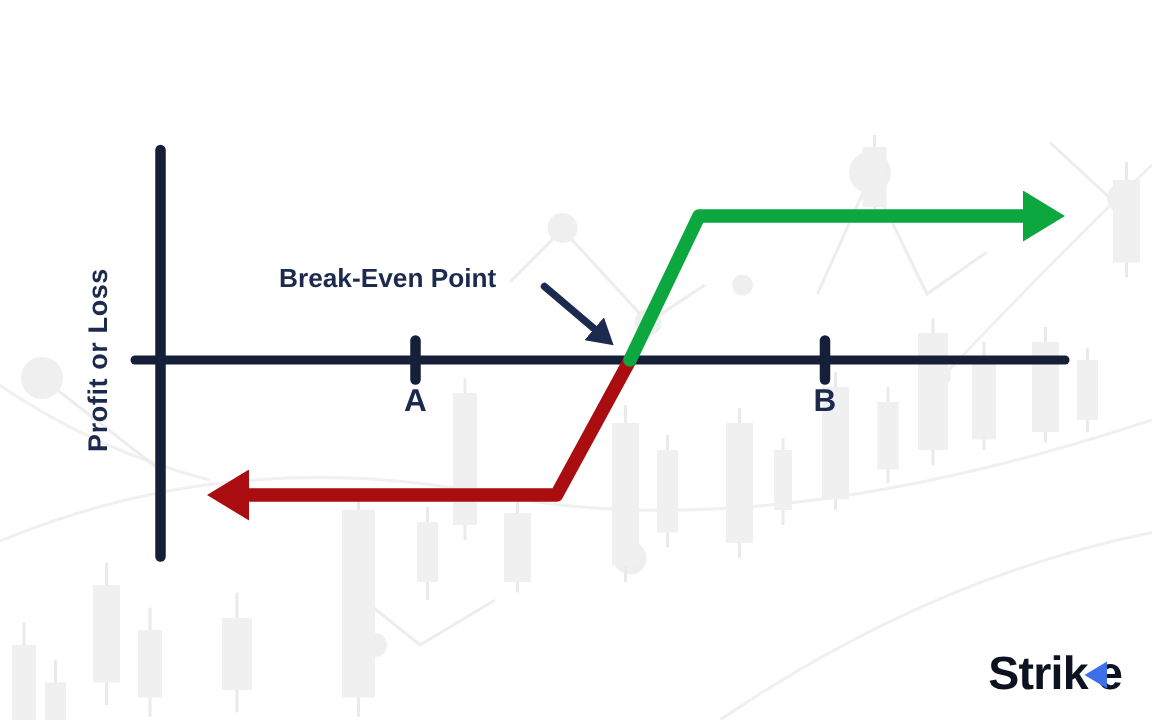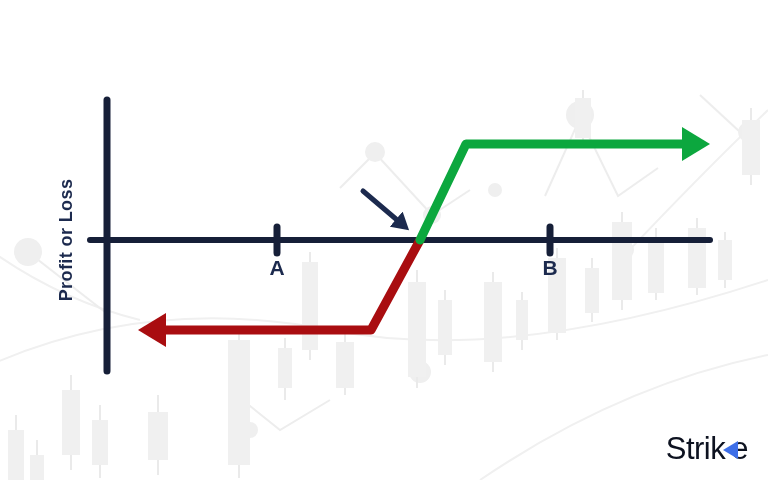--- a/index.html
+++ b/index.html
@@ -14,21 +14,21 @@
   .ylabel{
     left:66px;top:240px;font-size:18px;letter-spacing:.4px;
     transform:translate(-50%,-50%) rotate(-90deg);transform-origin:center;
   }
   .breakeven{left:186px;top:175px;font-size:17.5px;}
   .ptA{left:277px;top:268px;font-size:21px;transform:translate(-50%,-50%);}
   .ptB{left:550px;top:268px;font-size:21px;transform:translate(-50%,-50%);}
   .xlabel{left:656px;top:267px;font-size:17.5px;transform:translate(-50%,-50%);}
   .logo{
     position:absolute;z-index:2;right:20px;bottom:13px;height:36px;
-    font-size:31px;font-weight:normal;color:#0D1220;letter-spacing:-0.5px;
+    font-size:31px;font-weight:bold;color:#0D1220;letter-spacing:-0.5px;
     display:flex;align-items:center;
   }
   .logo-arrow{
     display:inline-block;width:0;height:0;margin:2px 0 0 -2px;
     border-top:9px solid transparent;border-bottom:9px solid transparent;
     border-right:15px solid #3E6FE8;position:relative;z-index:3;
   }
   .logo-e{margin-left:-7px;position:relative;z-index:2;}
 </style>
 </head>
@@ -126,20 +126,21 @@
     <line id="x-axis" stroke-width="6" stroke-linecap="round" x1="90" y1="240" x2="710" y2="240" stroke="#161F38"></line>
     <line id="tick-a" stroke-width="7" stroke-linecap="round" x1="277" y1="227" x2="277" y2="253" stroke="#161F38"></line>
     <line id="tick-b" stroke-width="7" stroke-linecap="round" x1="550" y1="227" x2="550" y2="253" stroke="#161F38"></line>
 
     <path id="loss-path" fill="none" stroke-width="9" stroke-linejoin="round" stroke-linecap="round" marker-end="url(#arrow-red)" d="M420,240 L371,330 L154,330" stroke="#A90D10"></path>
     <path id="profit-path" fill="none" stroke-width="9" stroke-linejoin="round" stroke-linecap="round" marker-end="url(#arrow-green)" d="M420,240 L466,144 L694,144" stroke="#0CA73E"></path>
     <path id="annot-arrow" fill="none" stroke-width="5" stroke-linecap="round" marker-end="url(#arrow-navy)" d="M363,191 L403,225" stroke="#1C2A4E"></path>
   </svg>
 
   <div class="txt ylabel">Profit or Loss</div>
+  <div class="txt breakeven">Break-Even Point</div>
   <div class="txt ptA">A</div>
   <div class="txt ptB">B</div>
 
   <div class="logo">
     <span>Strik</span>
     <span class="logo-arrow"></span>
     <span class="logo-e">e</span>
   </div>
 </div>
 

